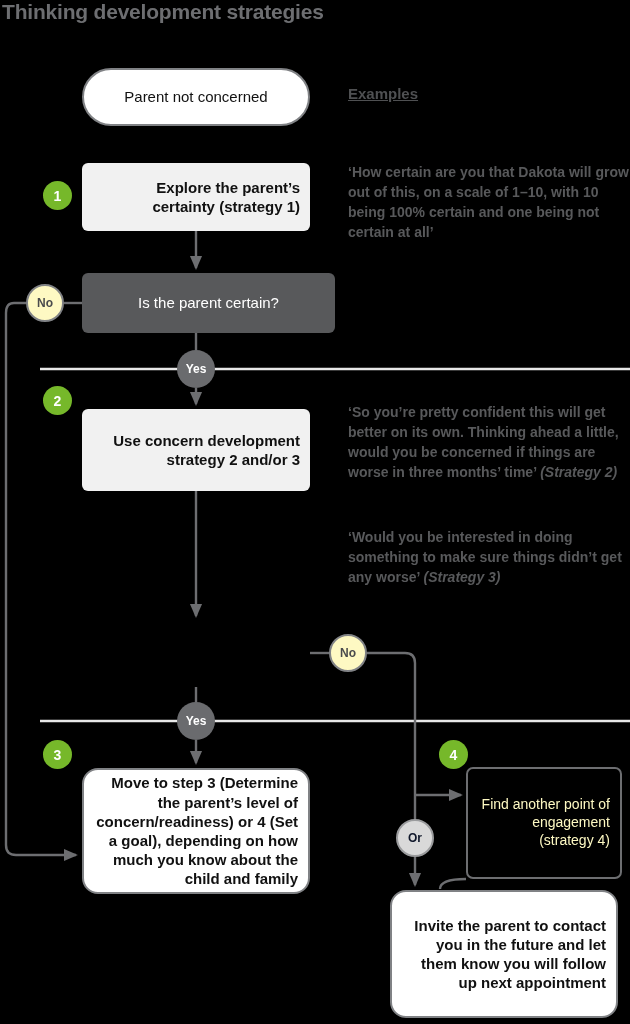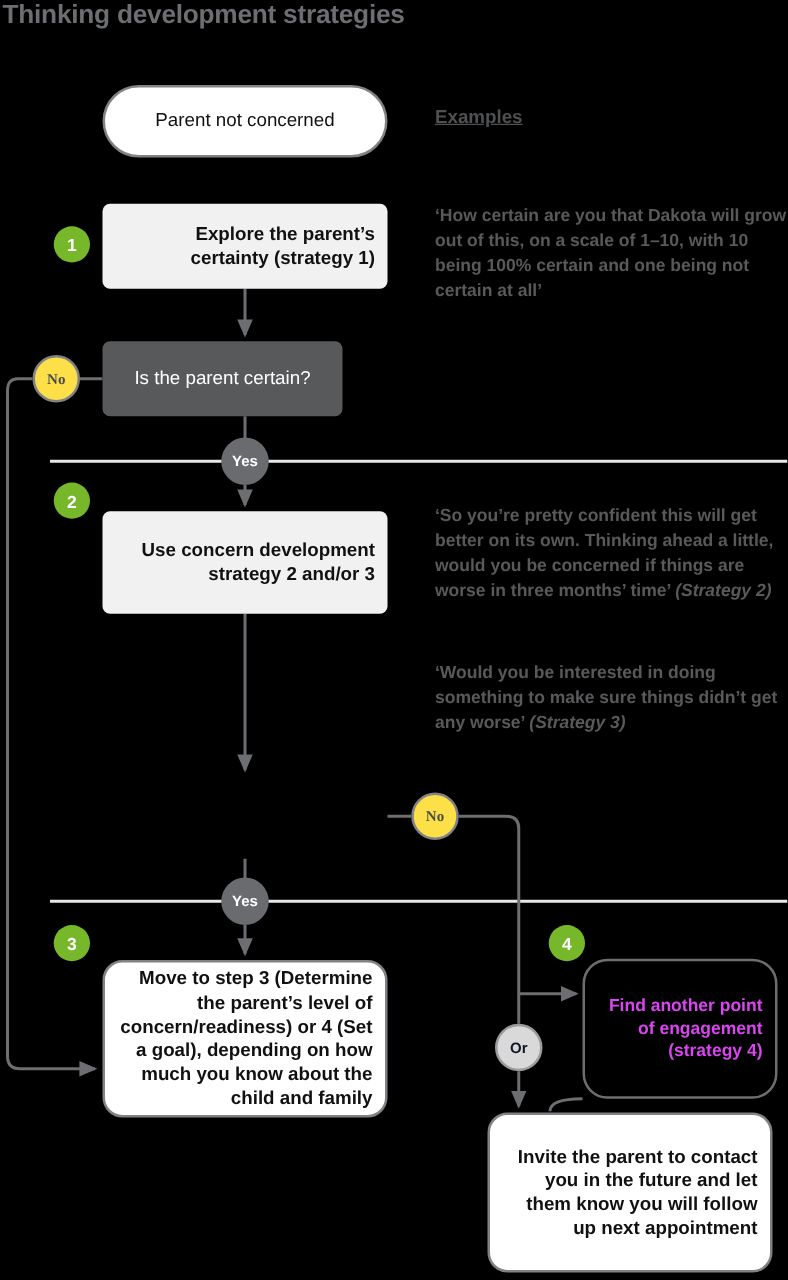--- a/index.html
+++ b/index.html
@@ -75,21 +75,21 @@
   .node-action-2 { left: 82px; top: 409px; width: 228px; height: 82px; }
 
   
   .node-decision {
     background: #58595b;
     color: #ffffff;
     font-size: 15px;
     font-weight: normal;
     border-radius: 6px;
   }
-  .node-decision-1 { left: 82px; top: 273px; width: 192px; height: 60px; }
+  .node-decision-1 { left: 82px; top: 273px; width: 253px; height: 60px; }
   .node-decision-2 { left: 82px; top: 621px; width: 228px; height: 66px; }
 
   
   .node-outcome {
     background: #ffffff;
     border: 2px solid #808285;
     color: #111111;
     font-size: 15px;
     font-weight: bold;
     border-radius: 16px;
@@ -102,24 +102,24 @@
   }
 
   
   .node-ghost {
     left: 466px;
     top: 767px;
     width: 156px;
     height: 112px;
     background: transparent;
     border: 2px solid #6d6e71;
-    border-radius: 20px;
-    color: #d946ef;
+    border-radius: 7px;
+    color: #fef9c3;
     font-size: 14px;
-    font-weight: bold;
+    font-weight: normal;
   }
 
   .node-text {
     padding: 0 10px;
   }
 
   
   .badge {
     position: absolute;
     width: 29px;
@@ -151,24 +151,23 @@
   }
   .bubble-yes {
     width: 38px; height: 38px;
     background: #6a6b6e;
     color: #ffffff;
   }
   .bubble-yes-1 { left: 177px; top: 350px; }
   .bubble-yes-2 { left: 177px; top: 702px; }
   .bubble-no {
     width: 38px; height: 38px;
-    background: #fde047;
+    background: #fef9c3;
     border: 2px solid #808285;
     color: #4a4b4d;
-    font-family: Liberation Serif, serif;
   }
   .bubble-no-1 { left: 26px; top: 284px; }
   .bubble-no-2 { left: 329px; top: 634px; }
   .bubble-or {
     width: 38px; height: 38px;
     background: #d9d9d9;
     border: 2px solid #9a9b9d;
     color: #0f172a;
     left: 396px; top: 819px;
   }

